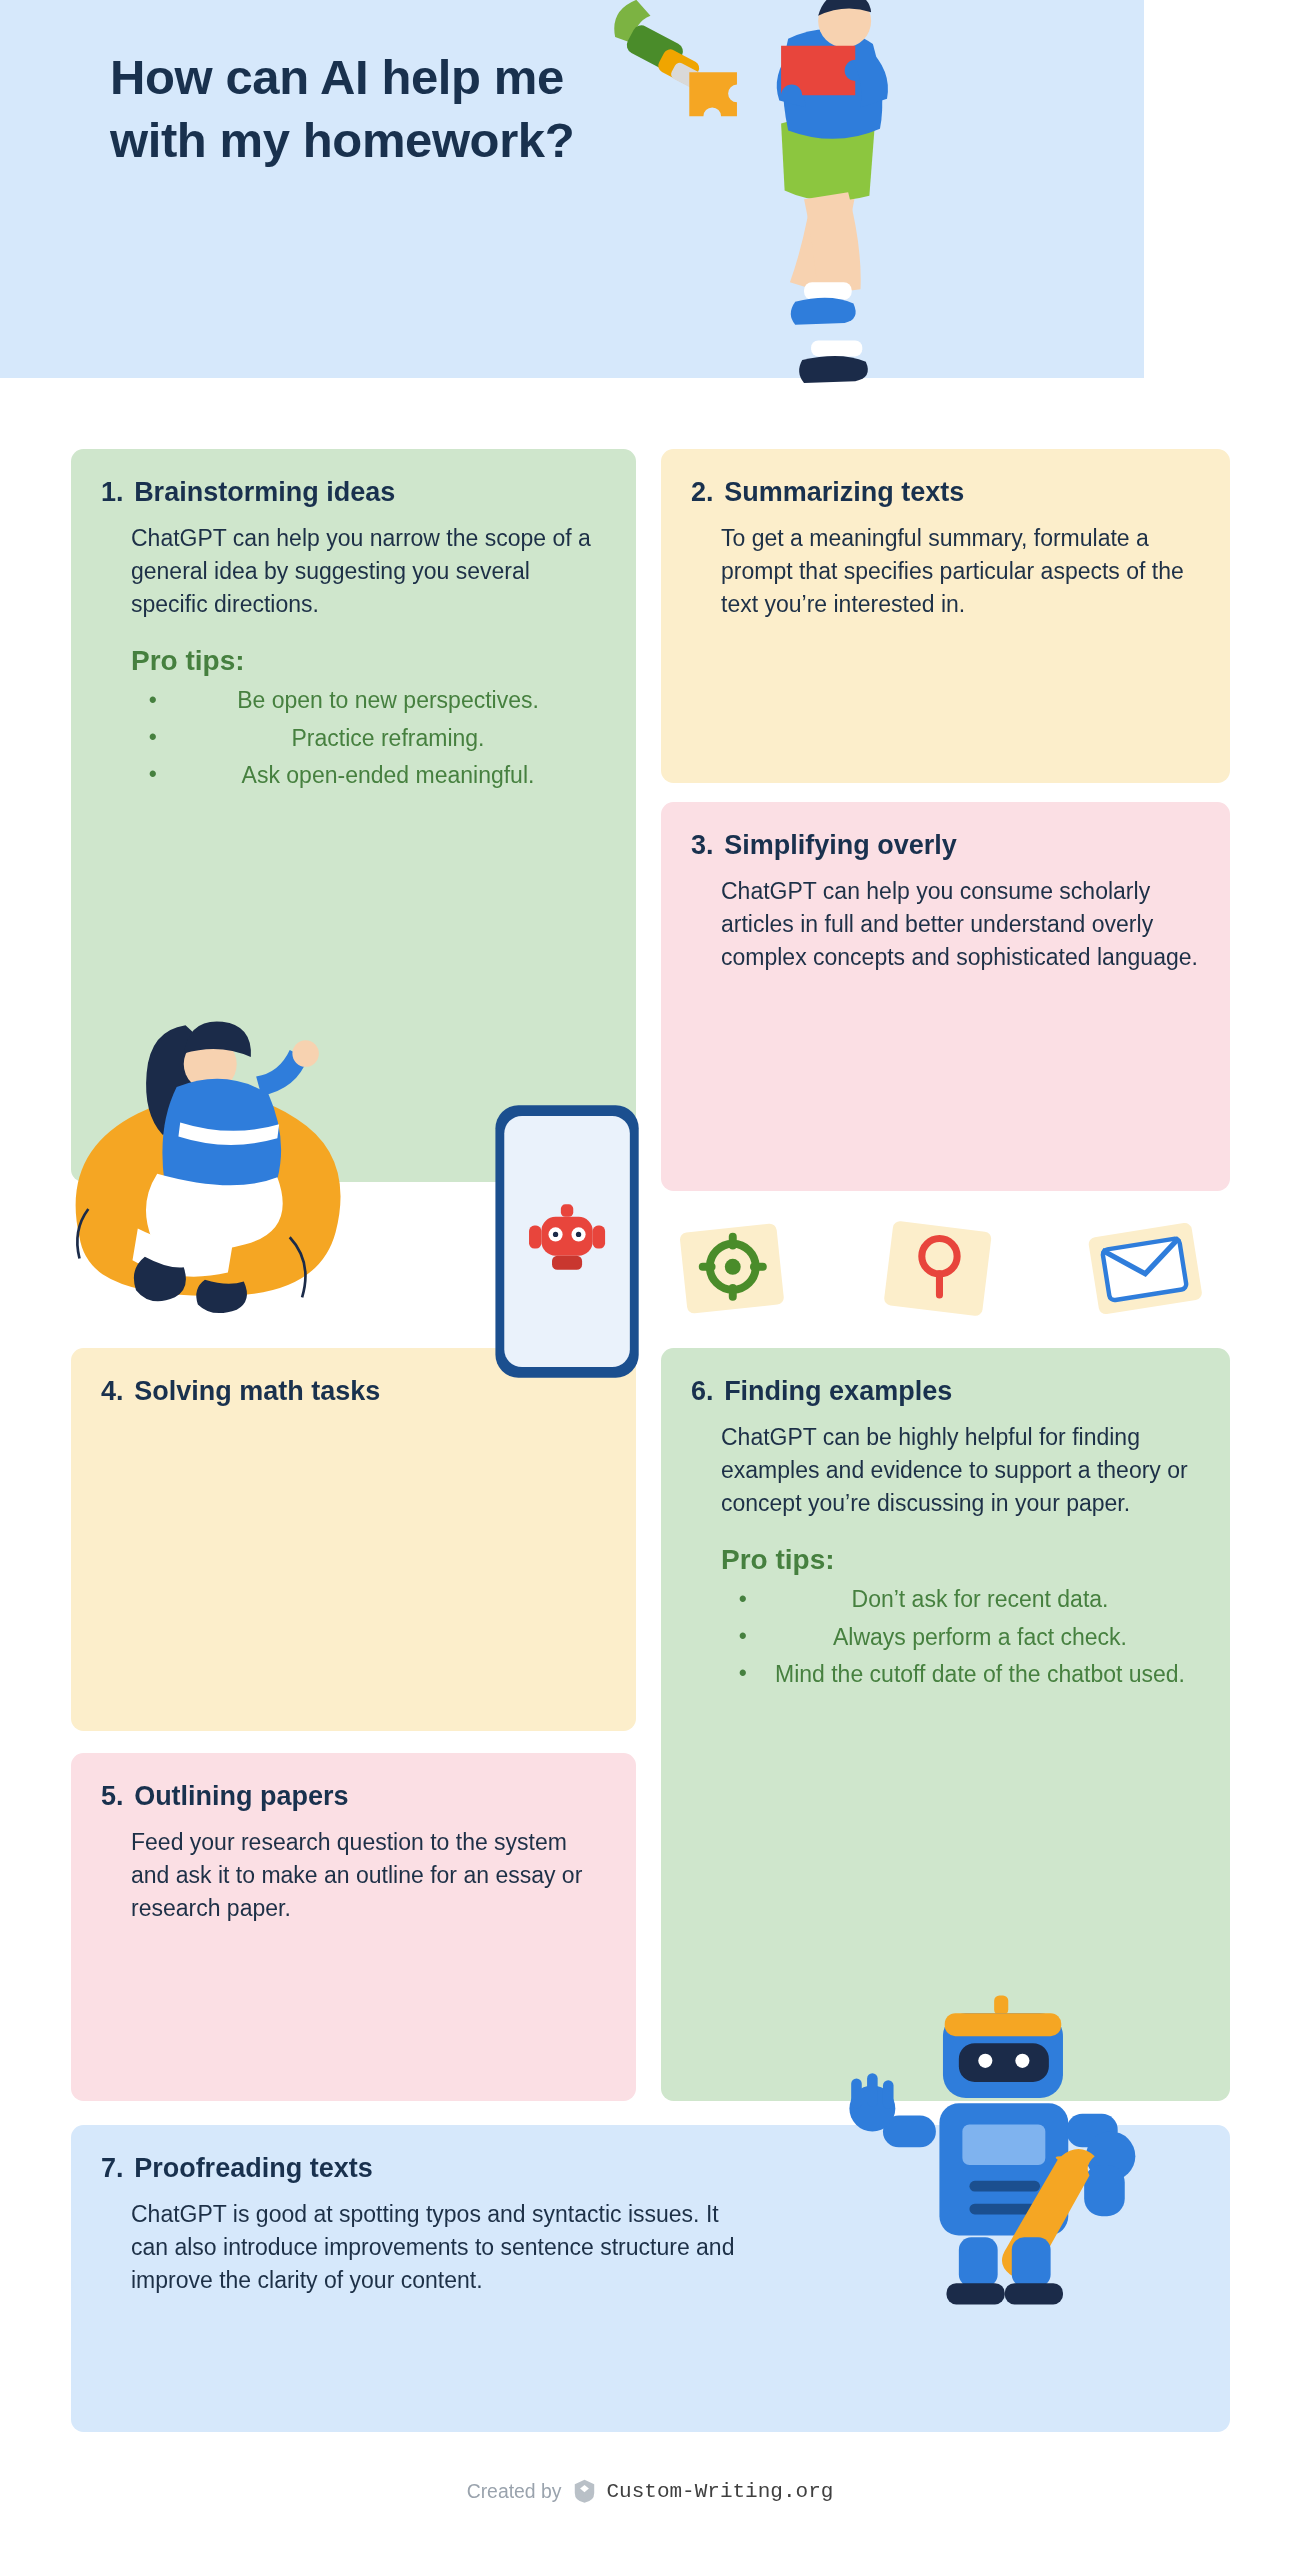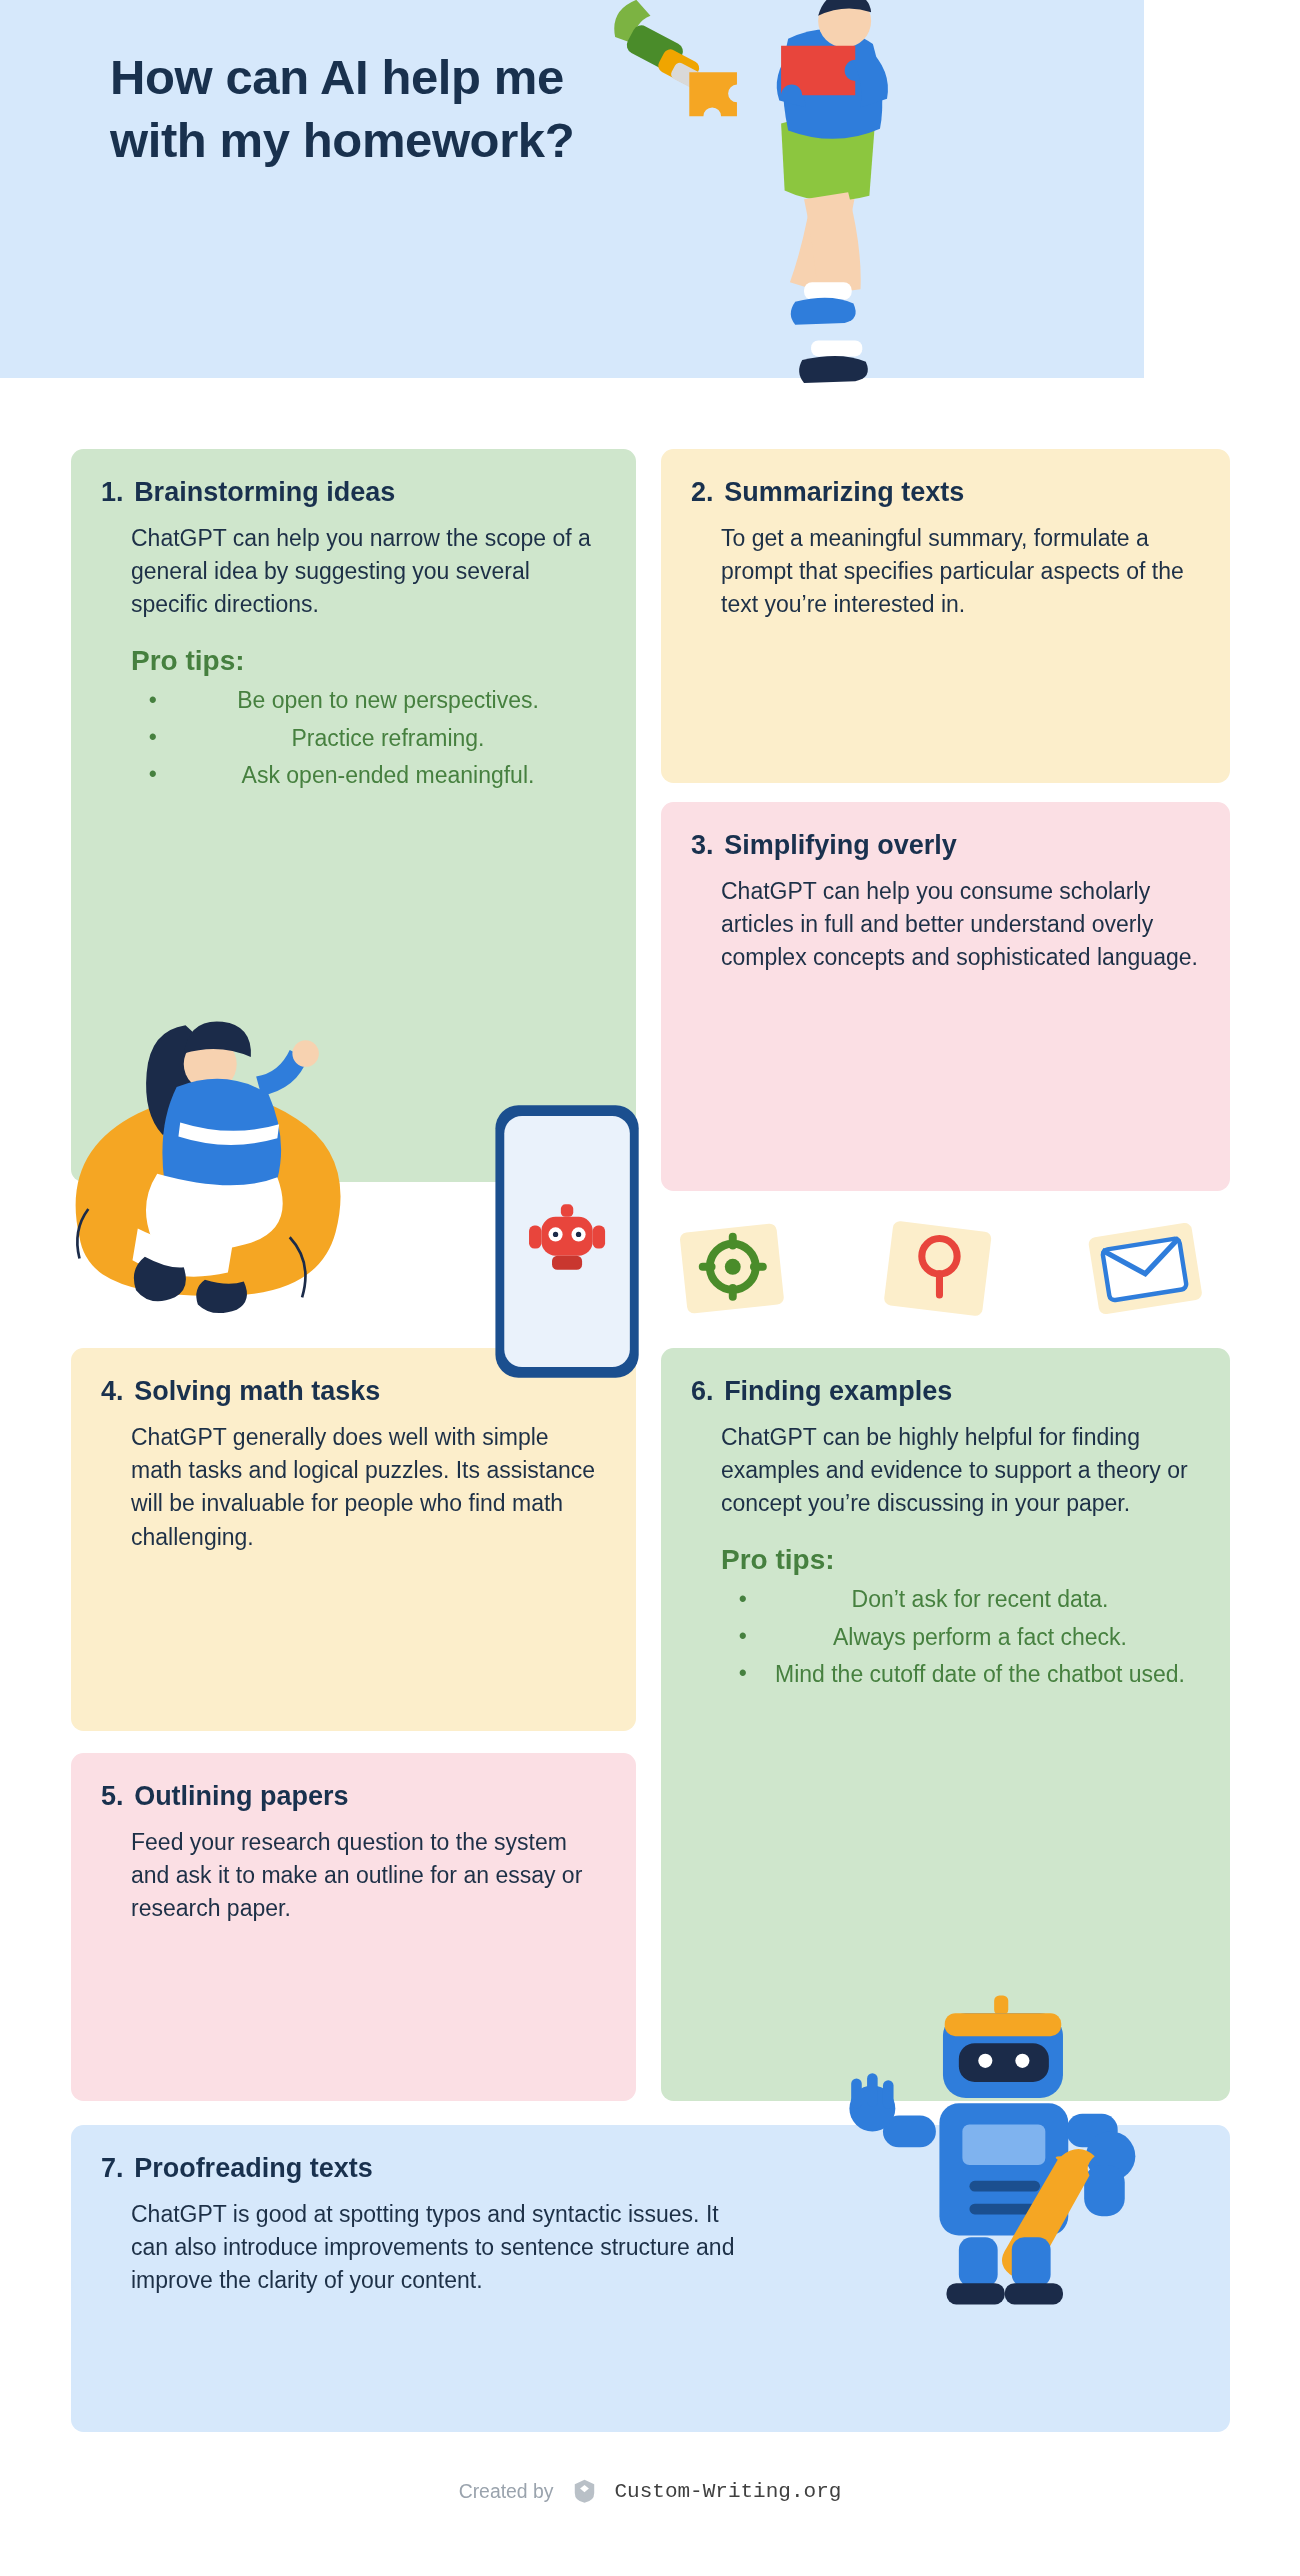--- a/index.html
+++ b/index.html
@@ -115,21 +115,21 @@
 
   
   .footer {
     position: absolute;
     left: 0; top: 2438px;
     width: 1300px;
     height: 106px;
     display: flex;
     align-items: center;
     justify-content: center;
-    gap: 19px;
+    gap: 11px;
   }
   .footer .created {
     font-size: 19.4px;
     color: #9aa3ad;
   }
   .footer .brand {
     font-size: 21px;
     color: #404040;
     font-family: Liberation Mono, monospace;
   }
@@ -210,21 +210,20 @@
       <span>Simplifying overly</span>
     </h2>
     <p>ChatGPT can help you consume scholarly articles in full and better understand overly complex concepts and sophisticated language.</p>
   </div>
 
   <div class="card yellow" id="card4">
     <h2>
       <span class="num">4.</span>
       <span>Solving math tasks</span>
     </h2>
-    <p>ChatGPT generally does well with simple math tasks and logical puzzles. Its assistance will be invaluable for people who find math challenging.</p>
   </div>
 
   <div class="card pink" id="card5">
     <h2>
       <span class="num">5.</span>
       <span>Outlining papers</span>
     </h2>
     <p>Feed your research question to the system and ask it to make an outline for an essay or research paper.</p>
   </div>
 

